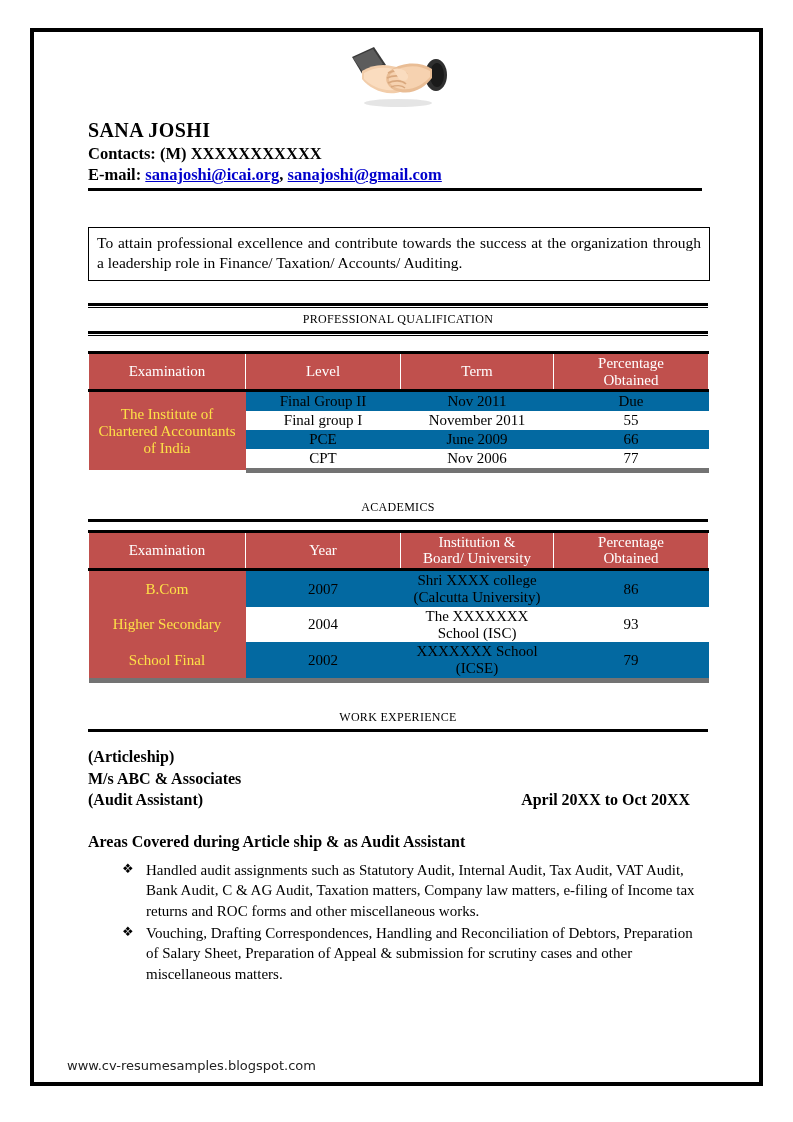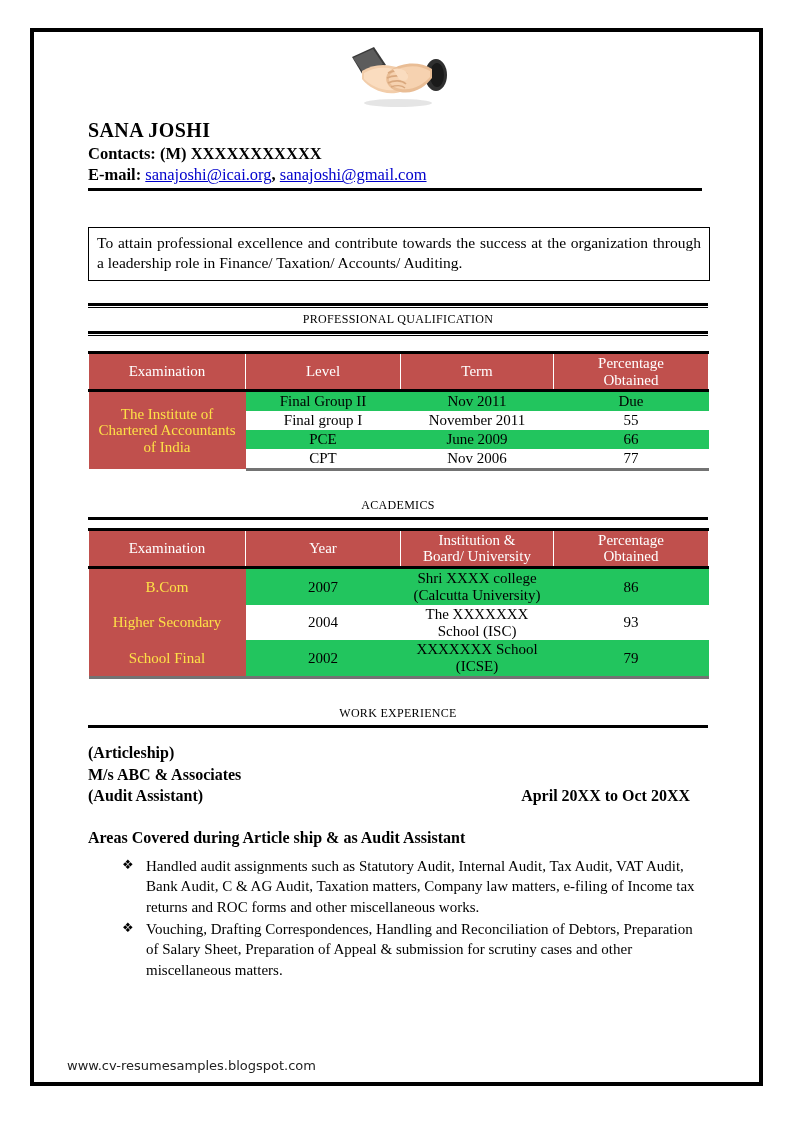--- a/index.html
+++ b/index.html
@@ -48,21 +48,21 @@
   }
   .contact-line {
     font-size: 16.5px;
     font-weight: bold;
     line-height: 1.3;
     white-space: nowrap;
   }
   .contact-line .lbl { font-weight: bold; }
   .email-link {
     color: #0000CC;
-    font-weight: normal;
+    font-weight: bold;
     text-decoration: underline;
   }
   .header-rule {
     border-top: 3px solid #000000;
     margin-top: 2px;
     width: 614px;
   }
 
   
   .objective-box {
@@ -130,23 +130,23 @@
     border-bottom: 3px solid #000000;
     border-left: 1px solid #ffffff;
     border-right: 1px solid #ffffff;
     padding-top: 3px;
     padding-bottom: 4px;
   }
   .first-col {
     background: #C0504D;
     color: #fde047;
   }
-  .band-gray { background: #22c55e; }
+  .band-gray { background: #0369a1; }
   .band-white { background: #ffffff; }
-  .row-last td { border-bottom: 3px solid #737373; }
+  .row-last td { border-bottom: 5px solid #737373; }
 
   
   .work-block {
     margin-top: 14px;
     font-size: 16px;
     font-weight: bold;
     line-height: 1.35;
   }
   .work-row {
     display: flex;

